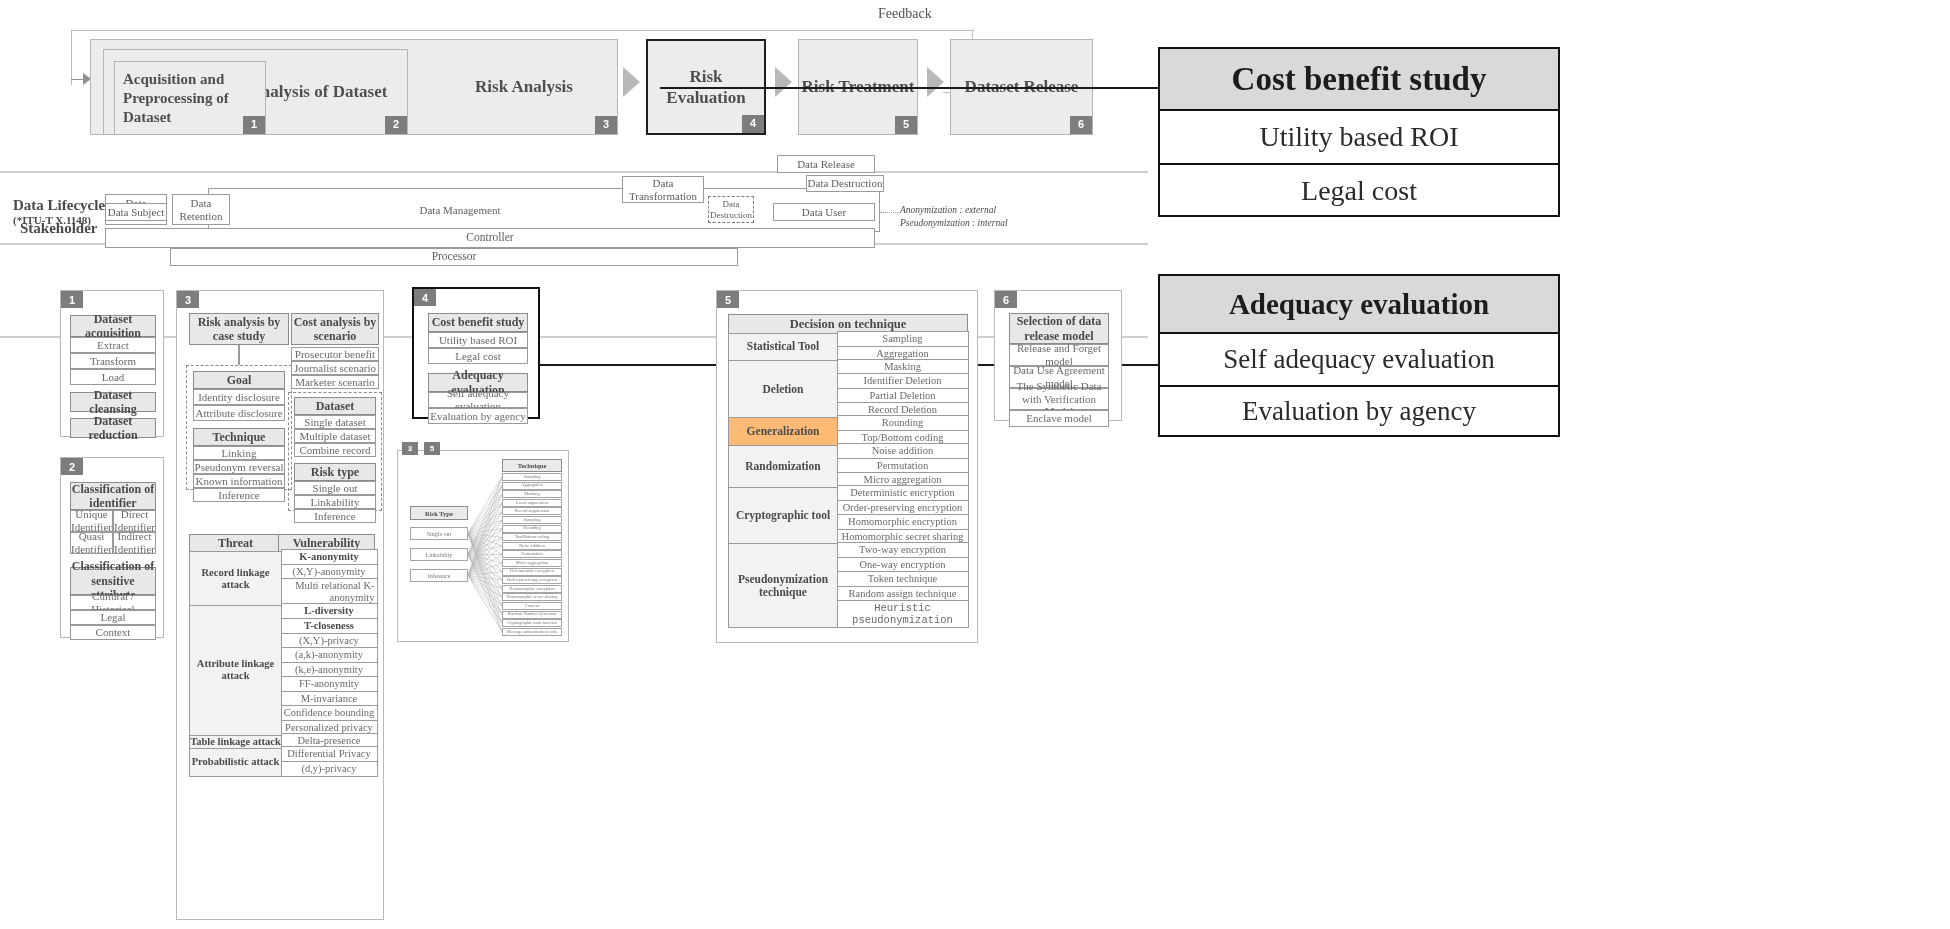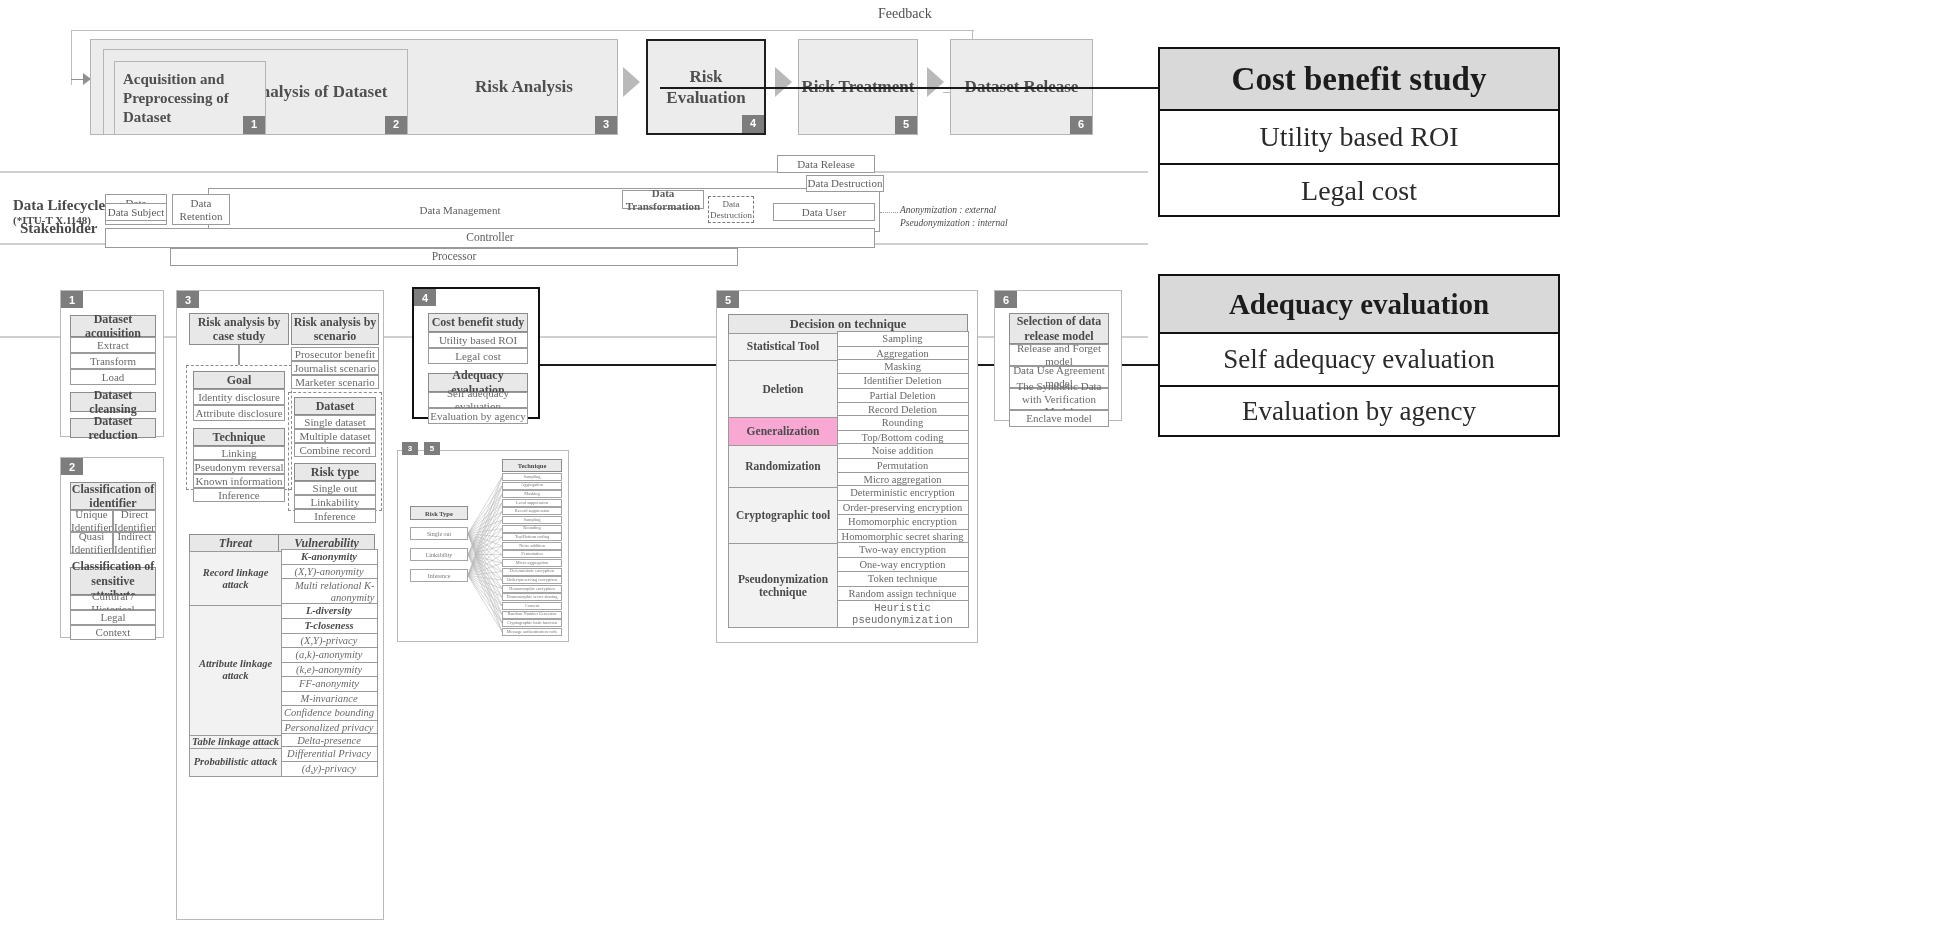--- a/index.html
+++ b/index.html
@@ -130,21 +130,21 @@
 <div class="rowlabel" style="left:13px; top:197px;">
   <span>Data Lifecycle</span>
   <small>(*ITU-T X.1148)</small>
 </div>
 
 <div class="abs" style="left:208px; top:188px; width:672px; height:44px; border:1.5px solid #9a9a9a;"></div>
 
 <div class="lcbox ctr" style="left:105px; top:194px; width:62px; height:31px;">Data Collection</div>
 <div class="lcbox ctr" style="left:172px; top:194px; width:58px; height:31px;">Data Retention</div>
 <div class="abs ctr" style="left:380px; top:200px; width:160px; height:20px; font-size:11px; color:#5e5e5e;">Data Management</div>
-<div class="lcbox ctr" style="left:622px; top:190px; width:82px; height:19px;font-weight:bold;">Data Transformation</div>
+<div class="lcbox ctr" style="left:622px; top:176px; width:82px; height:27px;">Data Transformation</div>
 <div class="lcbox dashed ctr" style="left:708px; top:196px; width:46px; height:27px;">Data Destruction</div>
 <div class="lcbox ctr" style="left:777px; top:155px; width:98px; height:18px;">Data Release</div>
 <div class="lcbox ctr" style="left:806px; top:175px; width:78px; height:17px;">Data Destruction</div>
 
 <div class="rowlabel" style="left:20px; top:220px;">Stakeholder</div>
 <div class="lcbox ctr" style="left:105px; top:203px; width:62px; height:18px;">Data Subject</div>
 <div class="lcbox ctr" style="left:773px; top:203px; width:102px; height:18px;">Data User</div>
 <div class="lcbox ctr" style="left:105px; top:228px; width:770px; height:20px; font-size:11.5px;">Controller</div>
 <div class="lcbox ctr" style="left:170px; top:248px; width:568px; height:18px; font-size:11.5px;">Processor</div>
 
@@ -185,36 +185,36 @@
   <div class="dashbox" style="left:9px; top:74px; width:106px; height:125px;"></div>
   <div class="ttl ctr" style="left:16px; top:80px; width:92px; height:18px;">Goal</div>
   <div class="itm ctr" style="left:16px; top:98px; width:92px; height:16px;">Identity disclosure</div>
   <div class="itm ctr" style="left:16px; top:114px; width:92px; height:16px;">Attribute disclosure</div>
   <div class="ttl ctr" style="left:16px; top:137px; width:92px; height:18px;">Technique</div>
   <div class="itm ctr" style="left:16px; top:155px; width:92px; height:14px;">Linking</div>
   <div class="itm ctr" style="left:16px; top:169px; width:92px; height:14px;">Pseudonym reversal</div>
   <div class="itm ctr" style="left:16px; top:183px; width:92px; height:14px;">Known information</div>
   <div class="itm ctr" style="left:16px; top:197px; width:92px; height:14px;">Inference</div>
 
-  <div class="ttl ctr" style="left:114px; top:22px; width:88px; height:32px;">Risk analysis by scenario</div>
+  <div class="ttl ctr" style="left:114px; top:22px; width:88px; height:32px;">Cost analysis by scenario</div>
   <div class="itm ctr" style="left:114px; top:56px; width:88px; height:14px;">Prosecutor benefit</div>
   <div class="itm ctr" style="left:114px; top:70px; width:88px; height:14px;">Journalist scenario</div>
   <div class="itm ctr" style="left:114px; top:84px; width:88px; height:14px;">Marketer scenario</div>
 
   <div class="dashbox" style="left:111px; top:101px; width:94px; height:119px;"></div>
   <div class="ttl ctr" style="left:117px; top:106px; width:82px; height:18px;">Dataset</div>
   <div class="itm ctr" style="left:117px; top:124px; width:82px; height:14px;">Single dataset</div>
   <div class="itm ctr" style="left:117px; top:138px; width:82px; height:14px;">Multiple dataset</div>
   <div class="itm ctr" style="left:117px; top:152px; width:82px; height:14px;">Combine record</div>
   <div class="ttl ctr" style="left:117px; top:172px; width:82px; height:18px;">Risk type</div>
   <div class="itm ctr" style="left:117px; top:190px; width:82px; height:14px;">Single out</div>
   <div class="itm ctr" style="left:117px; top:204px; width:82px; height:14px;">Linkability</div>
   <div class="itm ctr" style="left:117px; top:218px; width:82px; height:14px;">Inference</div>
 
-  <div id="tv-table" class="abs" style="left:12px; top:242px; width:190px;font-style:italic;">
+  <div id="tv-table" class="abs" style="left:12px; top:242px; width:190px;">
     <div class="ttl ctr" style="position:relative; display:inline-flex; left:0; top:0; width:93px; height:18px;">Threat</div><div class="ttl ctr" style="position:relative; display:inline-flex; left:0; top:0; width:97px; height:18px; margin-left:-4px;">Vulnerability</div>
     <div id="tv-body">
         <div style="display: flex; align-items: stretch; margin-top: -1.5px;">
           <div class="itm b ctr" style="position: relative; width: 93px; background: rgb(242, 242, 242); font-size: 10.5px; flex: 0 0 93px;">Record linkage attack</div>
           <div style="width: 97px; margin-left: -1.5px;">
             <div class="itm ctr b" style="position: relative; width: 97px; min-height: 16px; padding: 1px 2px; font-size: 10.5px; margin-top: -1.5px;">K-anonymity</div>
             <div class="itm ctr" style="position: relative; width: 97px; min-height: 16px; padding: 1px 2px; font-size: 10.5px; margin-top: -1.5px;">(X,Y)-anonymity</div>
             <div class="itm ctr" style="position: relative; width: 97px; min-height: 16px; padding: 1px 2px; font-size: 10.5px; margin-top: -1.5px; text-align: right;">Multi relational K-anonymity</div>
           </div>
         </div>
@@ -370,21 +370,21 @@
       <div style="display: flex; align-items: stretch; margin-top: -1.5px;">
         <div class="itm b ctr" style="position: relative; flex: 0 0 110px; background: rgb(242, 242, 242); font-size: 11.5px; padding: 1px;">Deletion</div>
         <div style="width: 132px; margin-left: -1.5px;">
           <div class="itm ctr" style="position: relative; width: 132px; min-height: 15px; padding: 1px 2px; font-size: 10.5px; margin-top: -1.5px;">Masking</div>
           <div class="itm ctr" style="position: relative; width: 132px; min-height: 15px; padding: 1px 2px; font-size: 10.5px; margin-top: -1.5px;">Identifier Deletion</div>
           <div class="itm ctr" style="position: relative; width: 132px; min-height: 15px; padding: 1px 2px; font-size: 10.5px; margin-top: -1.5px;">Partial Deletion</div>
           <div class="itm ctr" style="position: relative; width: 132px; min-height: 15px; padding: 1px 2px; font-size: 10.5px; margin-top: -1.5px;">Record Deletion</div>
         </div>
       </div>
       <div style="display: flex; align-items: stretch; margin-top: -1.5px;">
-        <div class="itm b ctr" style="position: relative; flex: 0 0 110px; background: #f9a8d4; font-size: 11.5px; padding: 1px;">Generalization</div>
+        <div class="itm b ctr" style="position: relative; flex: 0 0 110px; background: #fdba74; font-size: 11.5px; padding: 1px;">Generalization</div>
         <div style="width: 132px; margin-left: -1.5px;">
           <div class="itm ctr" style="position: relative; width: 132px; min-height: 15px; padding: 1px 2px; font-size: 10.5px; margin-top: -1.5px;">Rounding</div>
           <div class="itm ctr" style="position: relative; width: 132px; min-height: 15px; padding: 1px 2px; font-size: 10.5px; margin-top: -1.5px;">Top/Bottom coding</div>
         </div>
       </div>
       <div style="display: flex; align-items: stretch; margin-top: -1.5px;">
         <div class="itm b ctr" style="position: relative; flex: 0 0 110px; background: rgb(242, 242, 242); font-size: 11.5px; padding: 1px;">Randomization</div>
         <div style="width: 132px; margin-left: -1.5px;">
           <div class="itm ctr" style="position: relative; width: 132px; min-height: 15px; padding: 1px 2px; font-size: 10.5px; margin-top: -1.5px;">Noise addition</div>
           <div class="itm ctr" style="position: relative; width: 132px; min-height: 15px; padding: 1px 2px; font-size: 10.5px; margin-top: -1.5px;">Permutation</div>

